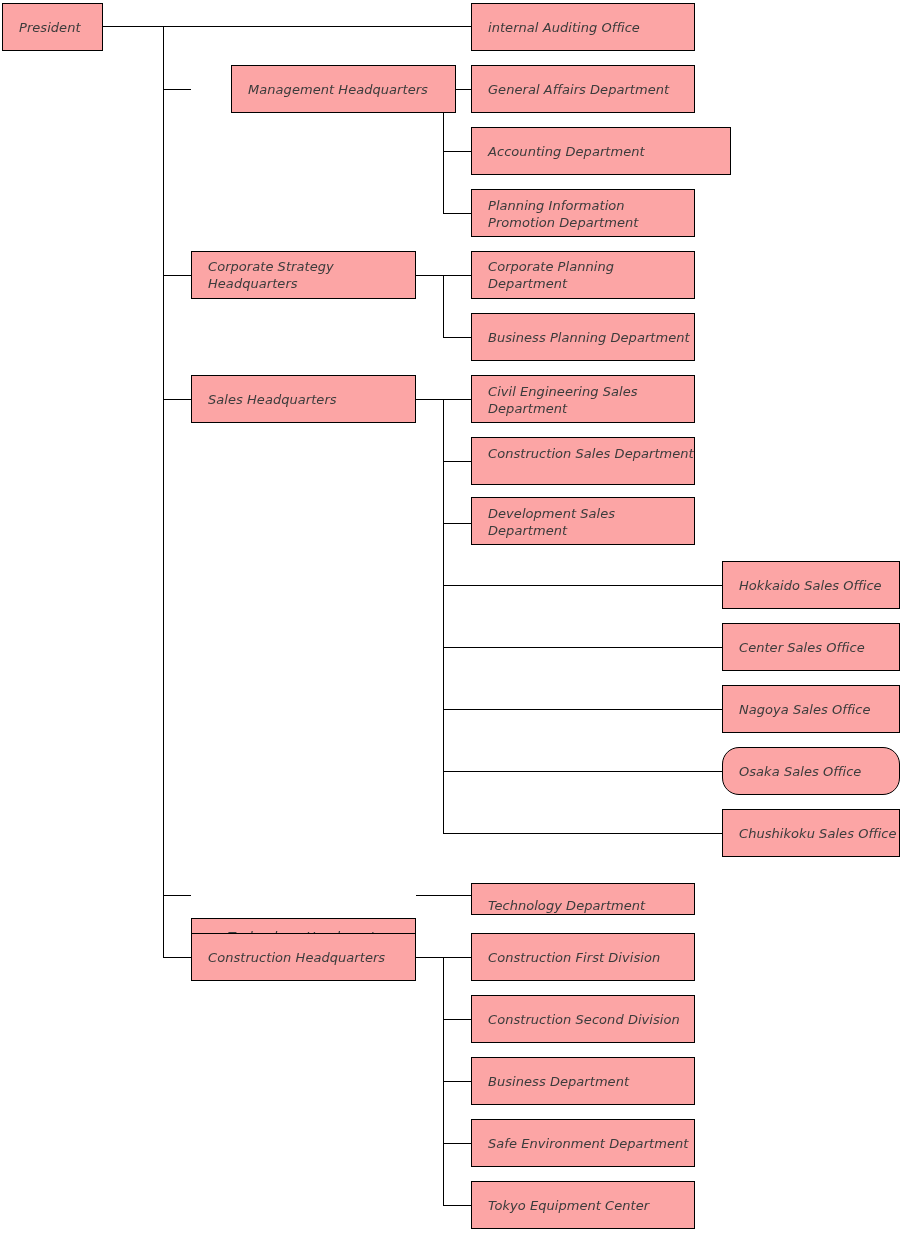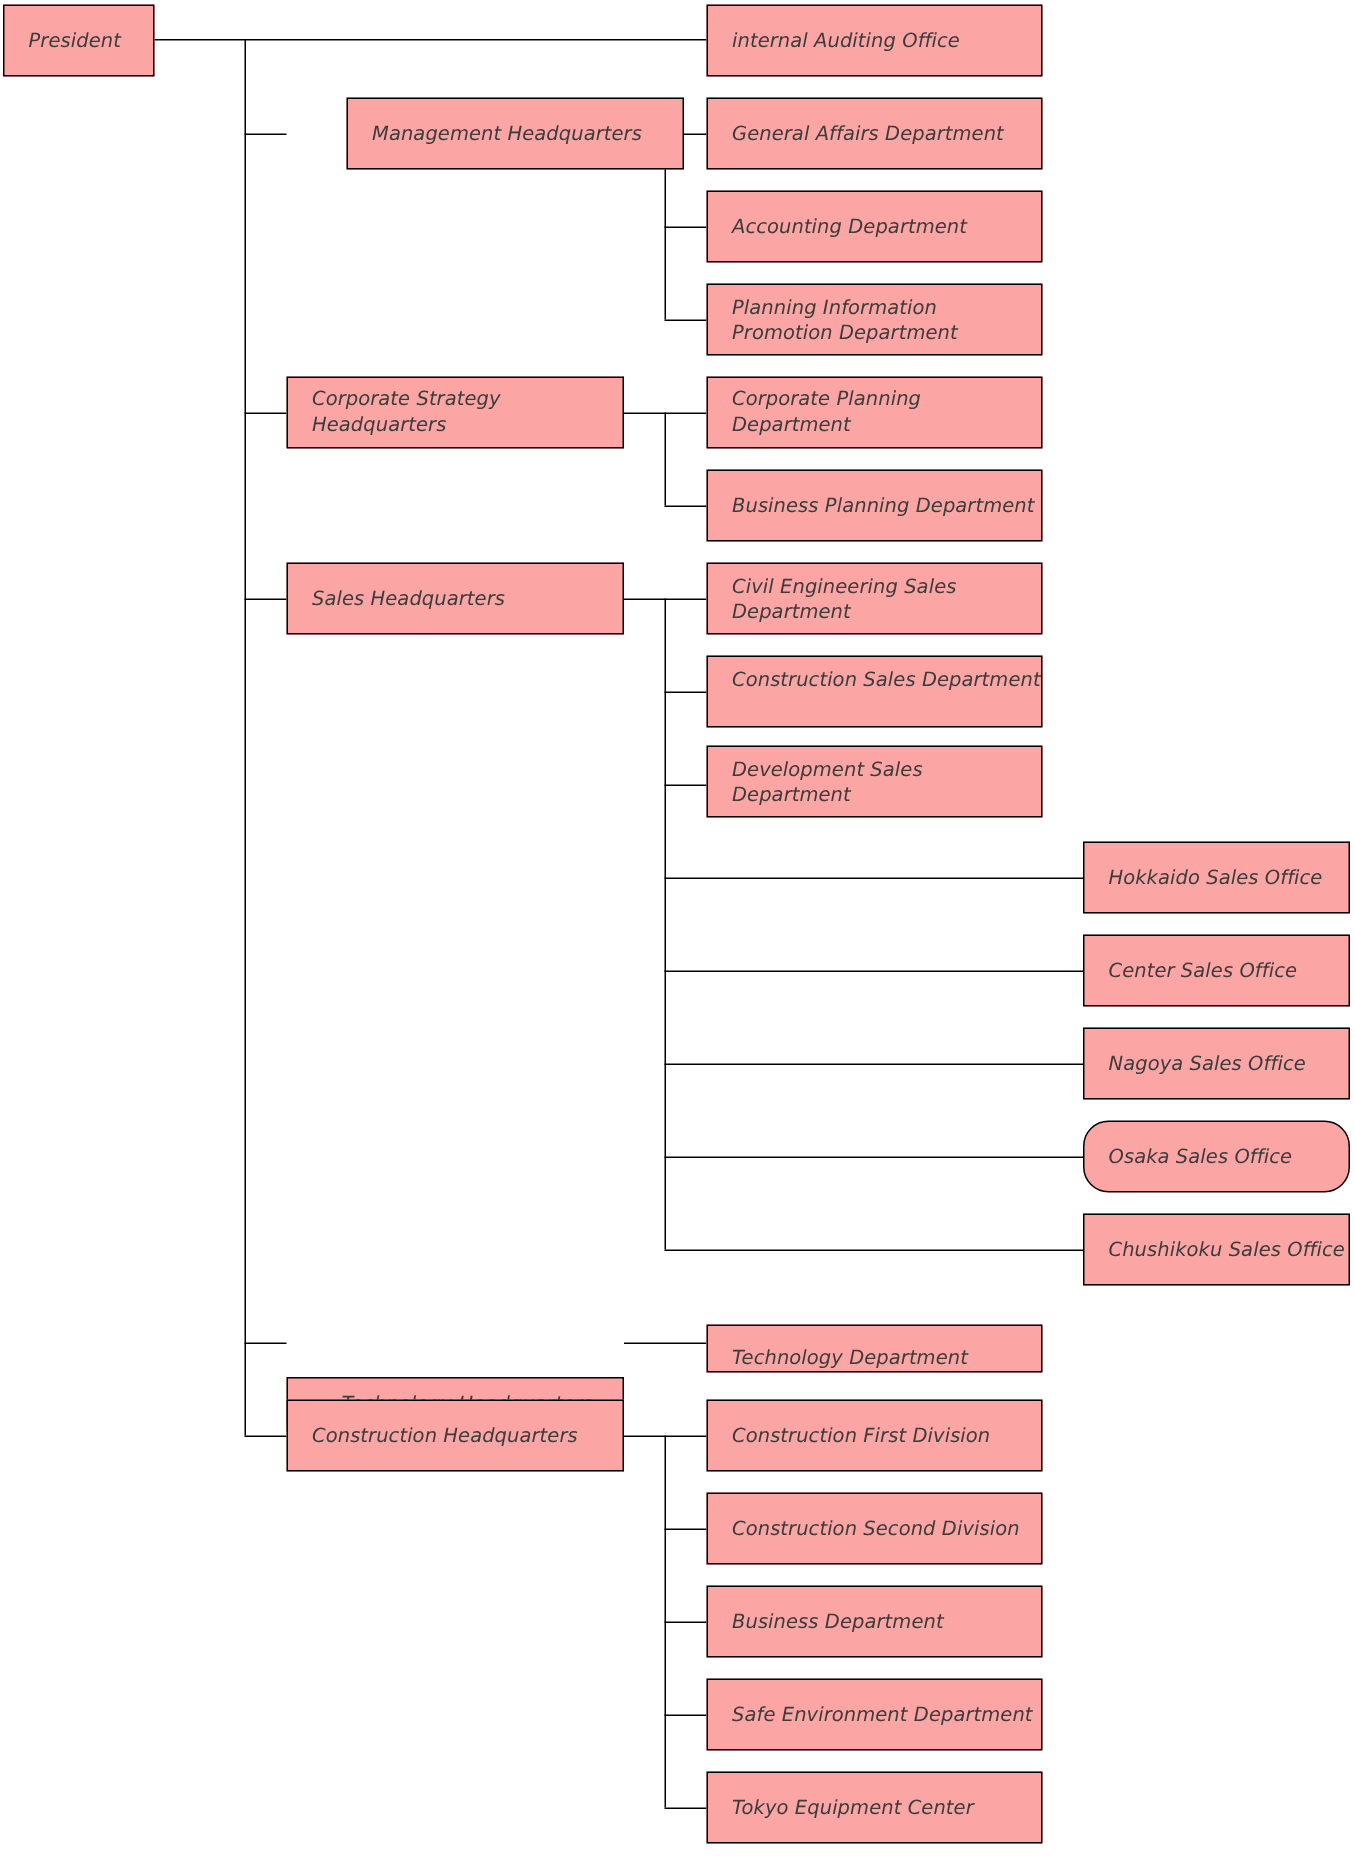--- a/index.html
+++ b/index.html
@@ -116,21 +116,21 @@
   </div>
 
   <div class="node vcenter" style="left:471px; top:3px; width:224px; height:48px;">
     <span class="node-label">internal Auditing Office</span>
   </div>
 
   <div class="node vcenter" style="left:471px; top:65px; width:224px; height:48px;">
     <span class="node-label">General Affairs Department</span>
   </div>
 
-  <div class="node vcenter" style="left:471px; top:127px; width:224px; height:48px;">
+  <div class="node vcenter" style="left:471px; top:127px; width:260px; height:48px;">
     <span class="node-label">Accounting Department</span>
   </div>
 
   <div class="node" style="left:471px; top:189px; width:224px; height:48px;">
     <span class="node-label">Planning Information Promotion Department</span>
   </div>
 
   <div class="node vcenter" style="left:471px; top:251px; width:224px; height:48px;">
     <span class="node-label">Corporate Planning Department</span>
   </div>

